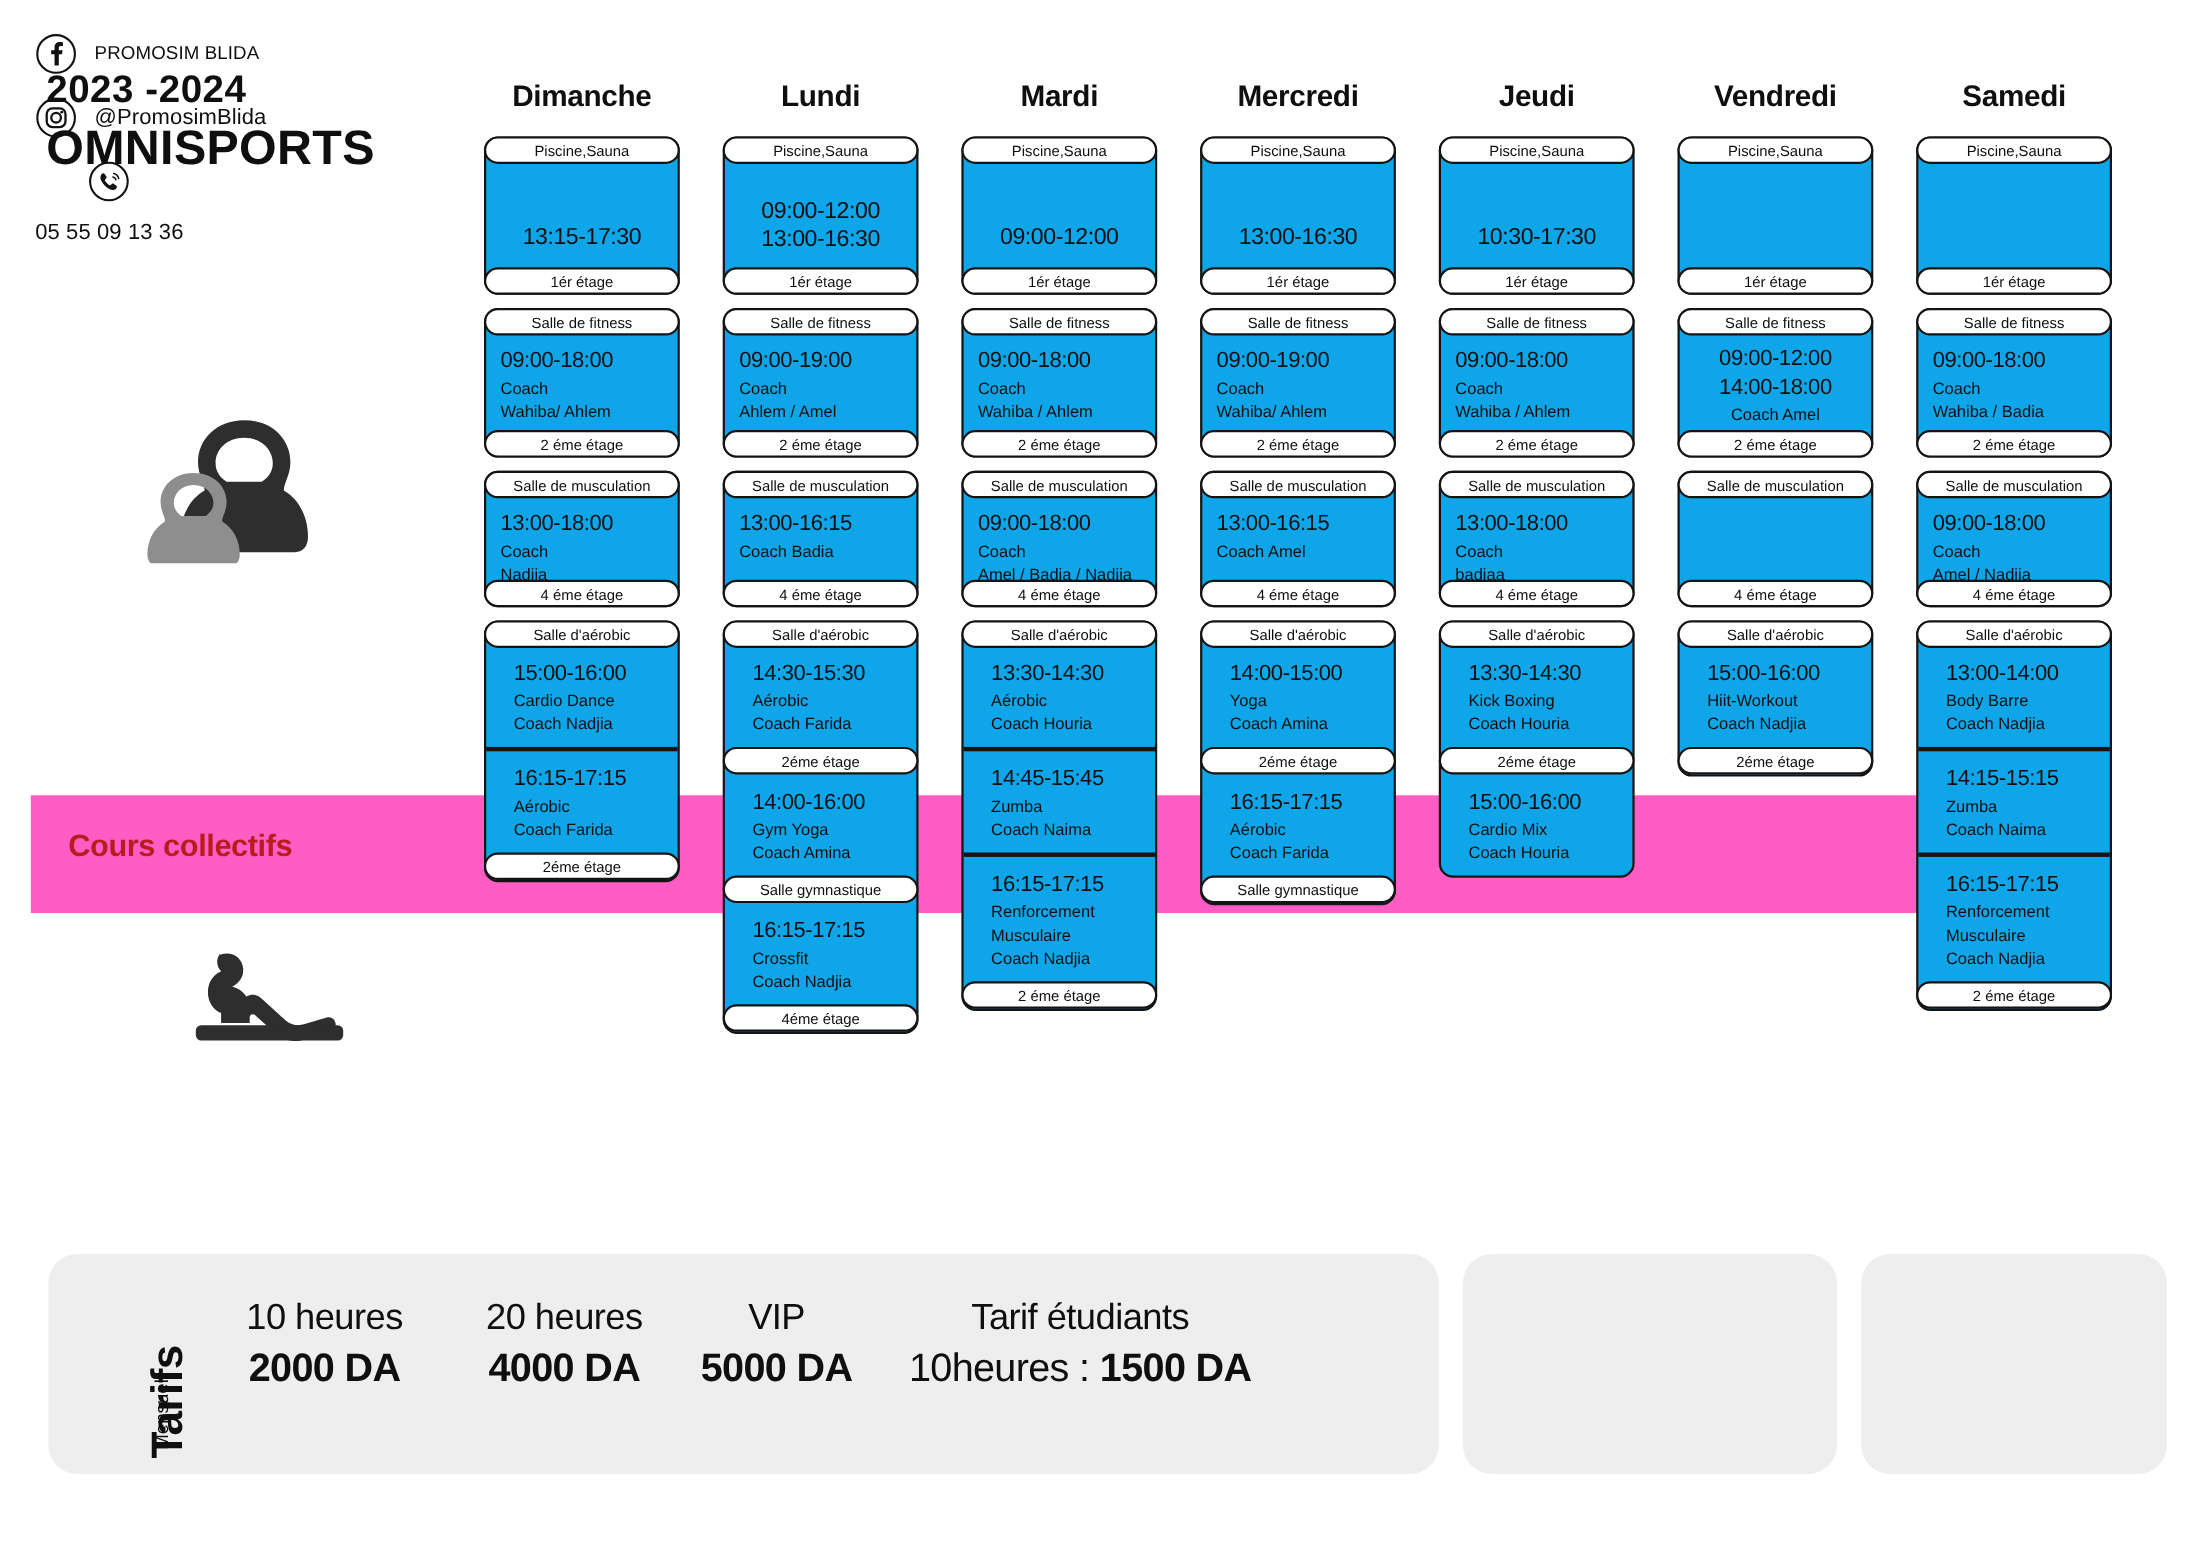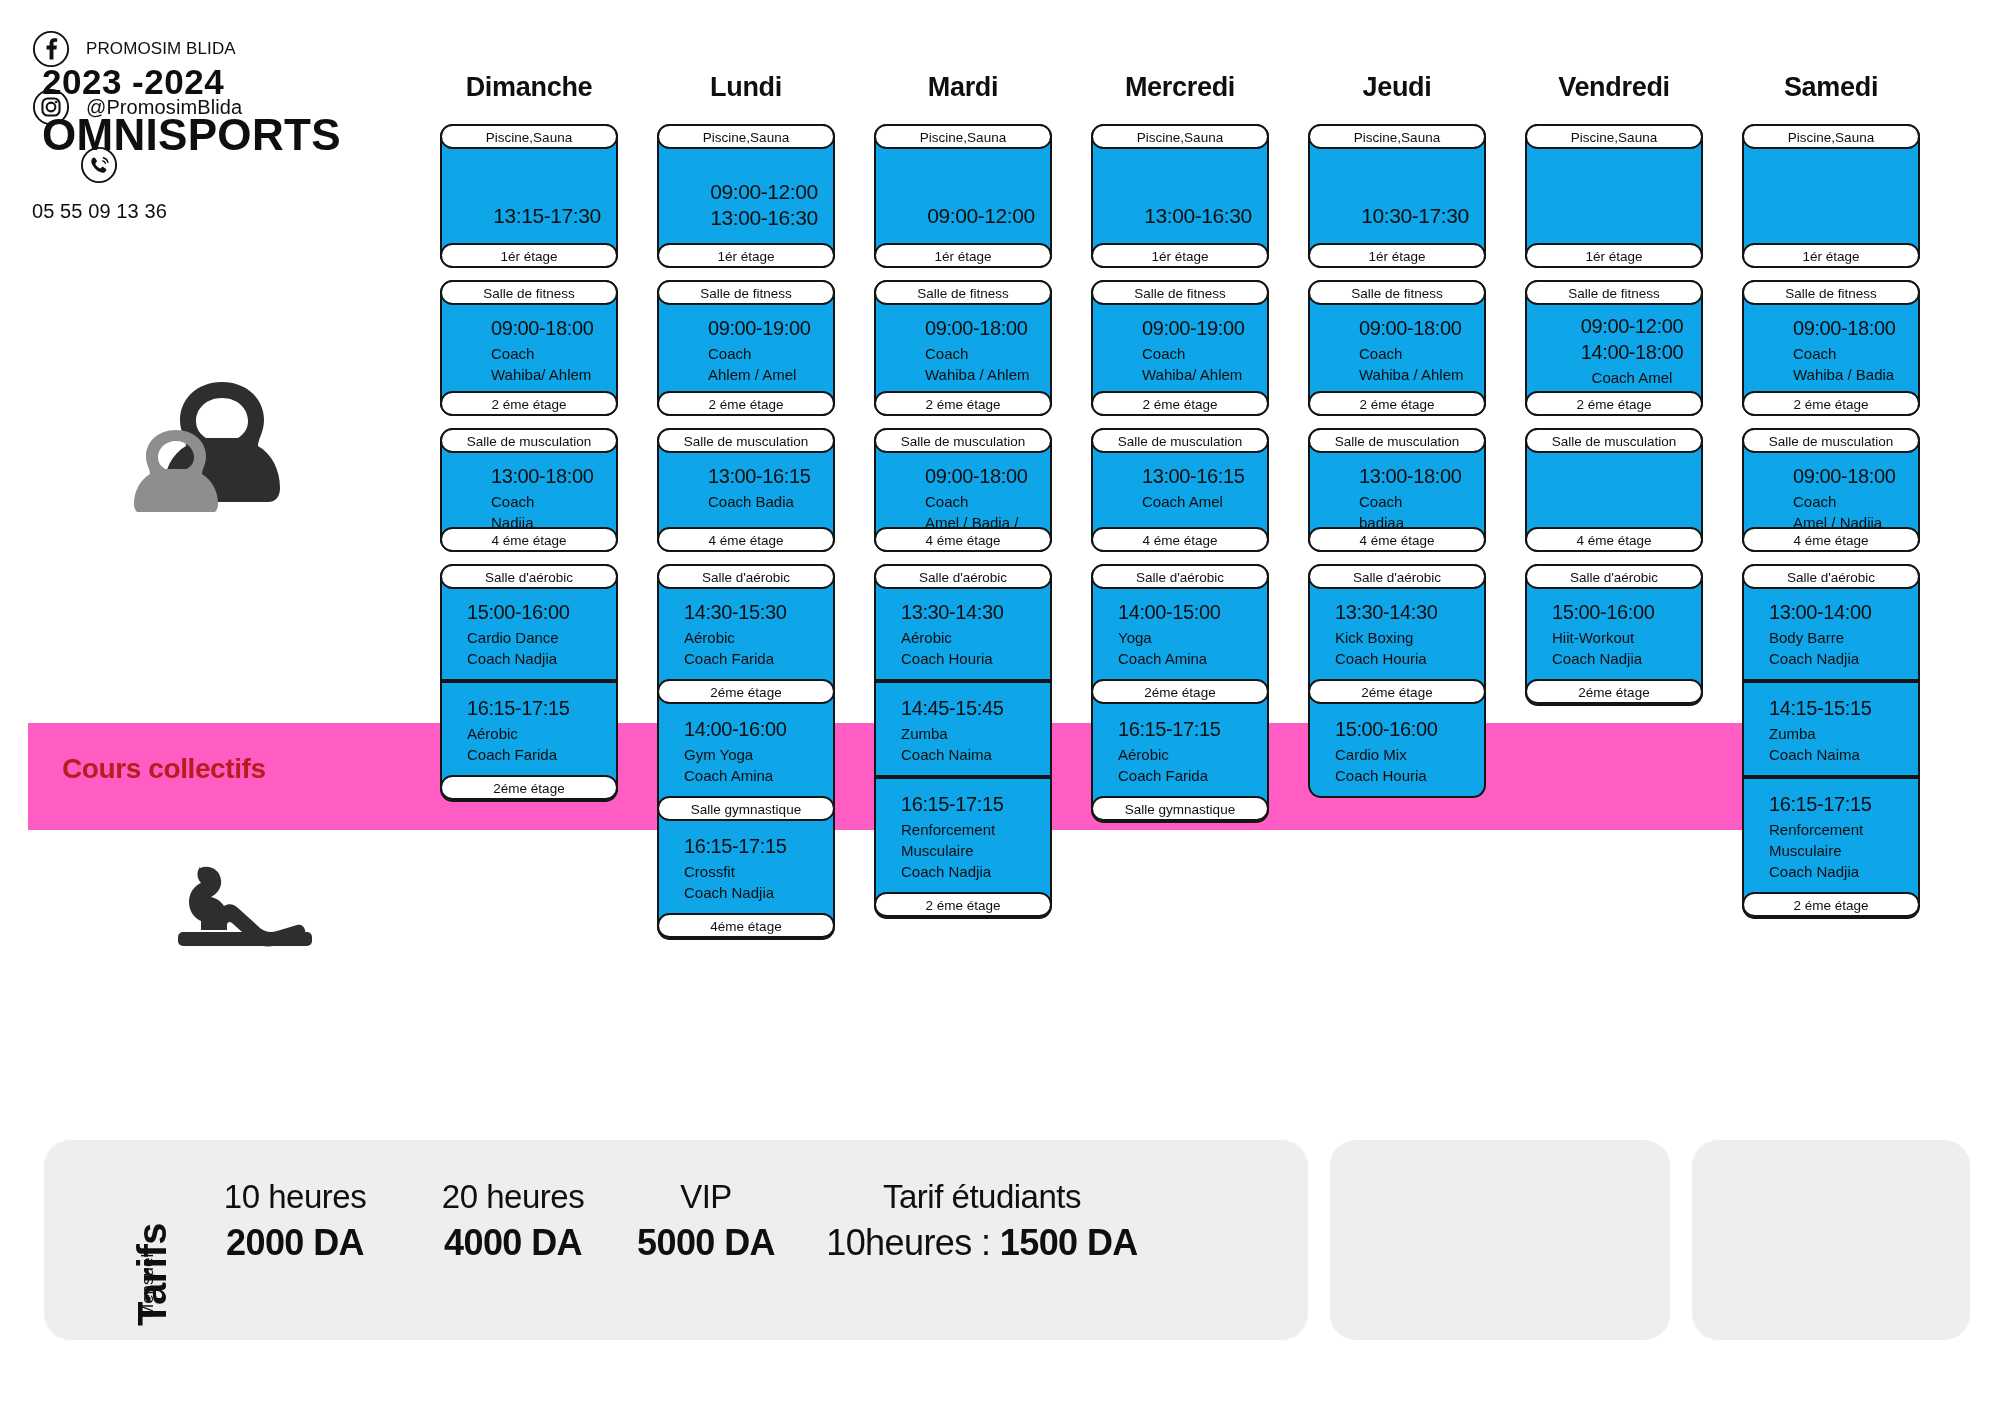--- a/index.html
+++ b/index.html
@@ -85,21 +85,20 @@
     margin: 0 -2.4px -2.4px -2.4px;
     position: absolute; bottom: 0; left: 0; right: 0;
   }
   .pill.inline-bottom {
     margin: 0 -2.4px 0 -2.4px;
     position: static;
   }
 
   .body {
     padding: 10px 13px 6px 13px;
-    margin-left: 36px;
   }
   .body.center { text-align: center; }
   .time {
     font-size: 20px; font-weight: 500; letter-spacing: -.4px;
     line-height: 26px; white-space: nowrap;
   }
   .time.big { font-size: 21px; }
   .meta {
     font-size: 15px; line-height: 20px; margin-top: 3px;
   }

